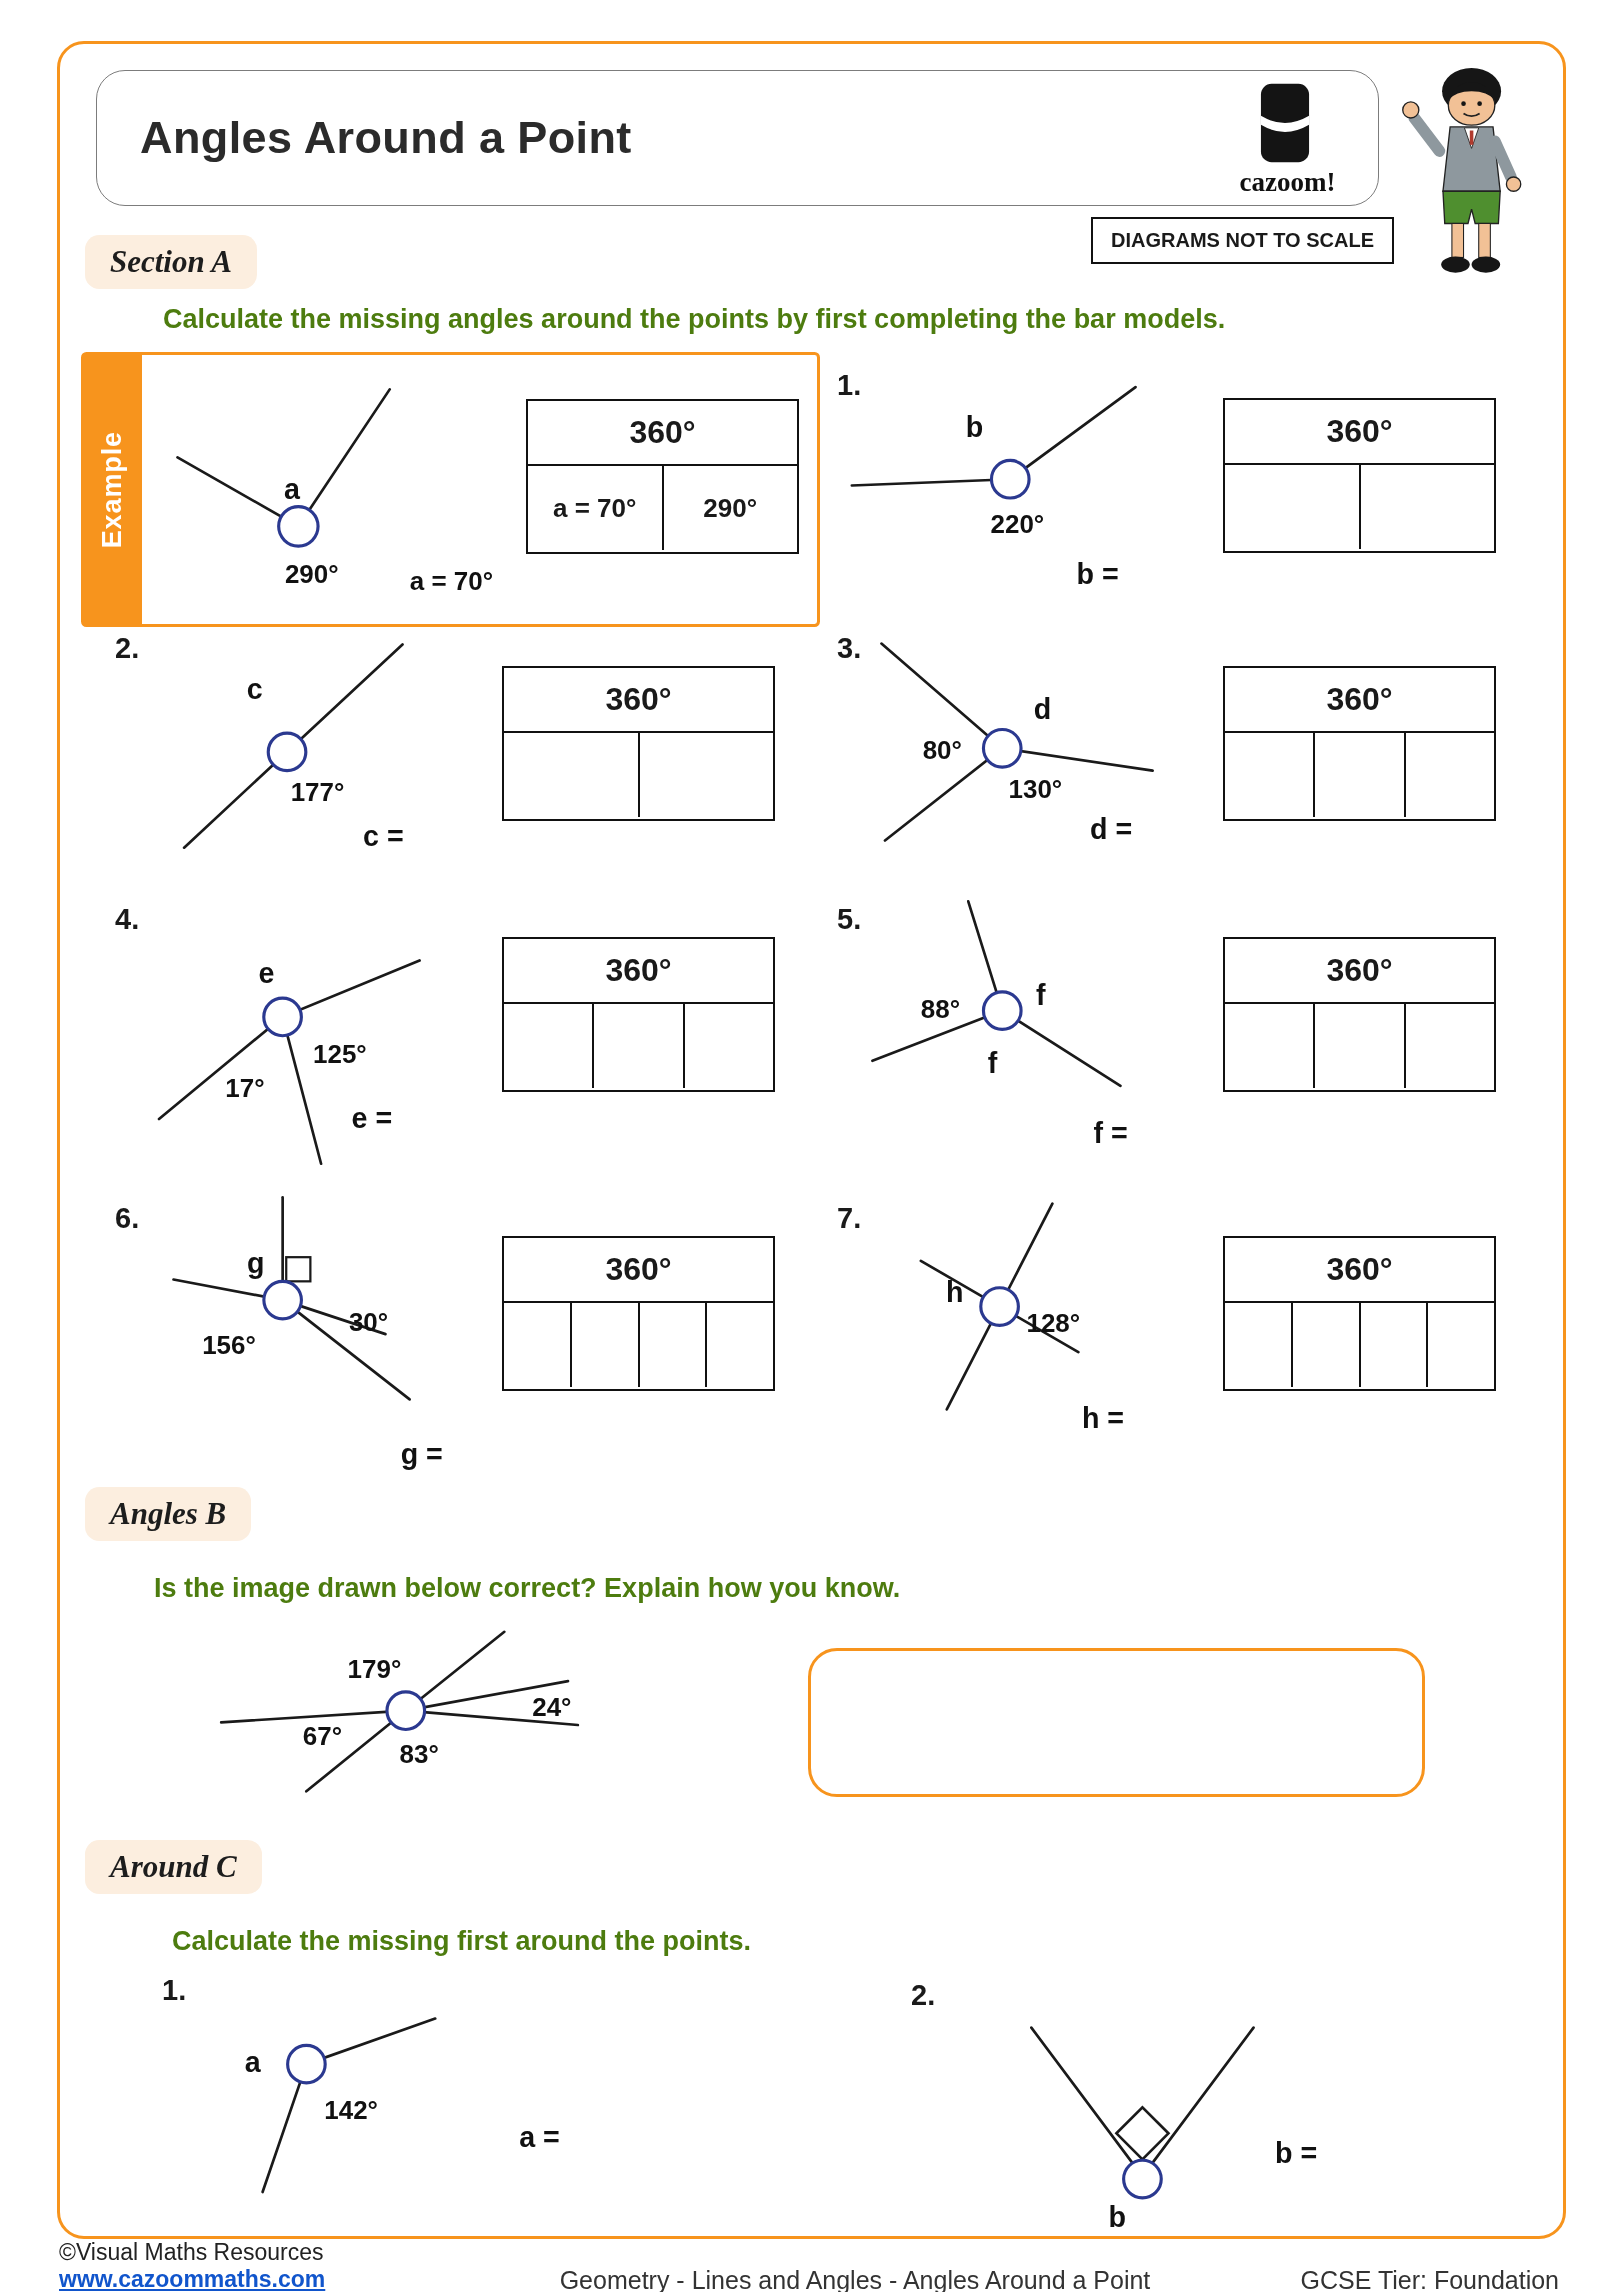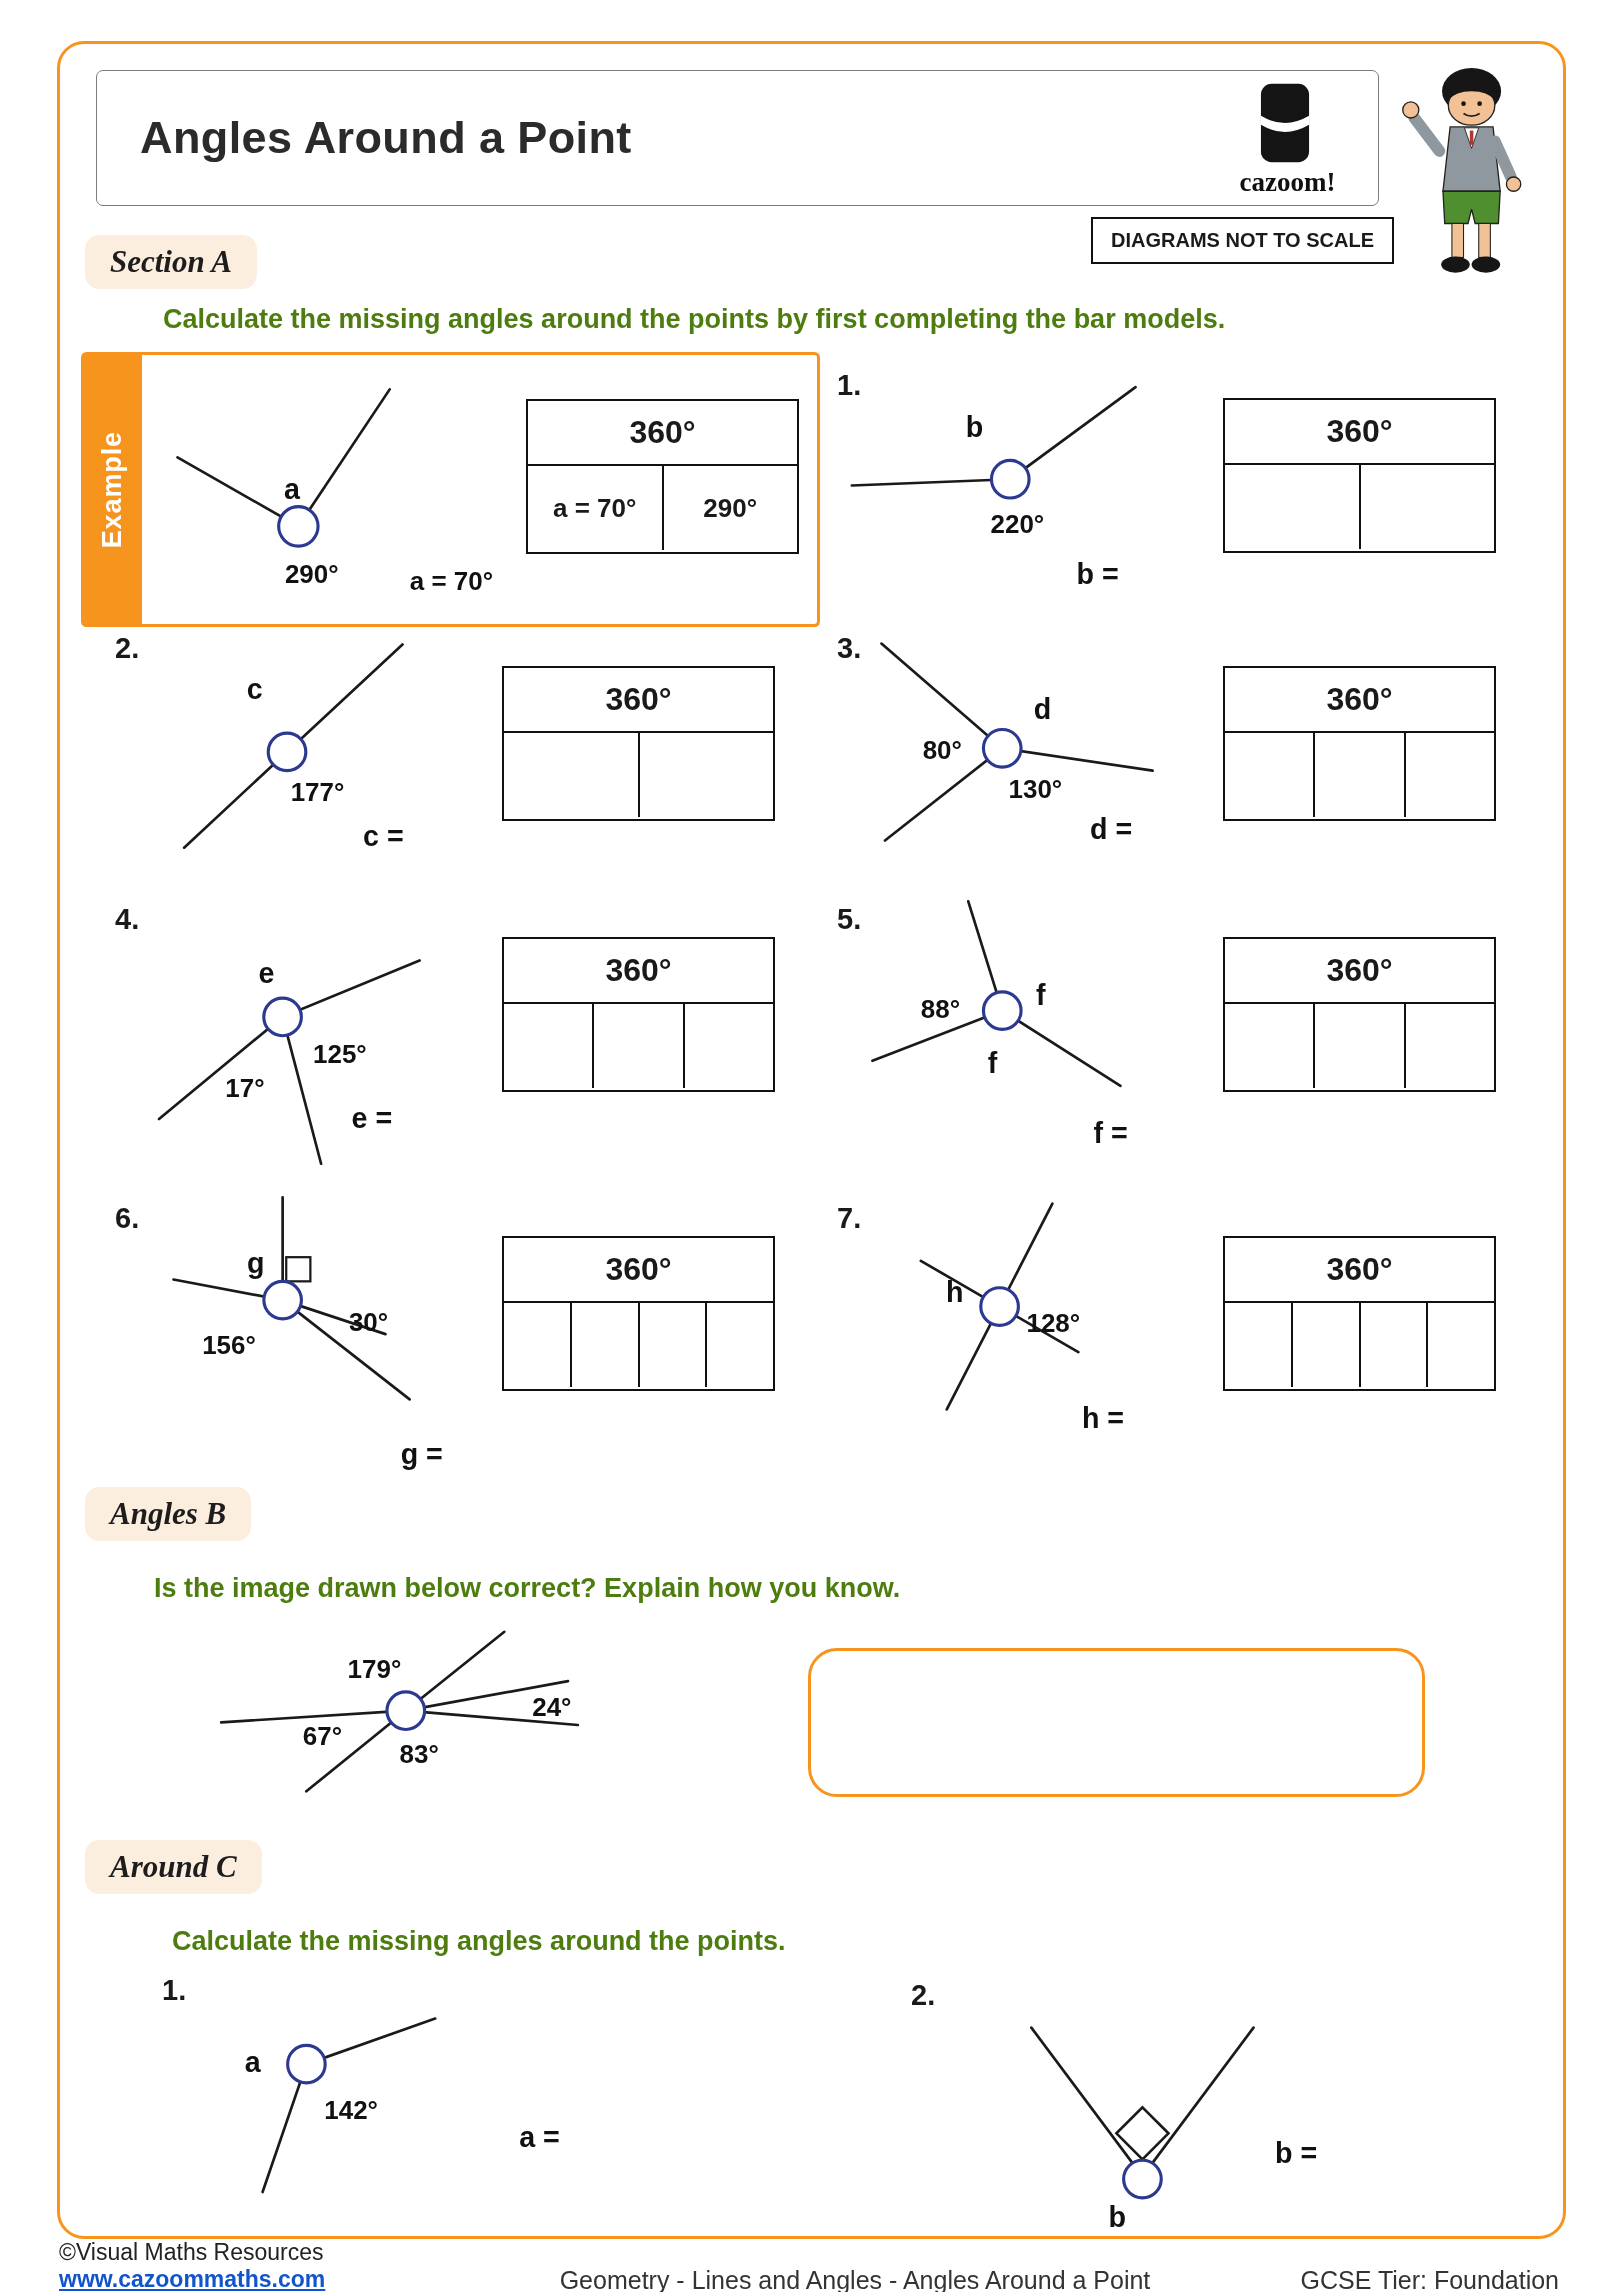--- a/index.html
+++ b/index.html
@@ -7,21 +7,21 @@
     width:1622px;height:2293px;position:relative;background:#ffffff;
     font-family:"Liberation Sans", sans-serif;color:#1a1a1a;overflow:hidden;
   }
   .abs{position:absolute;}
   .page-border{
     position:absolute;left:57px;top:41px;width:1503px;height:2192px;
     border:3.6px solid #F7941D;border-radius:27px;
   }
   .header-box{
     position:absolute;left:96px;top:70px;width:1281px;height:134px;
-    border:1.8px solid #7c7c7c;border-radius:7px;background:#fff;
+    border:1.8px solid #7c7c7c;border-radius:29px;background:#fff;
     display:flex;align-items:center;
   }
   .page-title{font-size:45px;font-weight:bold;color:#2b2b2b;margin-left:43px;letter-spacing:0.4px;}
   .brand-text{
     position:absolute;left:1234px;top:167px;width:107px;text-align:center;
     font-family:"Liberation Serif", serif;font-weight:bold;font-size:27px;color:#111;
   }
   .scale-box{
     position:absolute;left:1091px;top:217px;width:299px;height:43px;
     border:2.7px solid #111;display:flex;align-items:center;justify-content:center;
@@ -271,21 +271,21 @@
   <circle class="vertex" cx="233" cy="120" r="21"></circle>
   <text class="dlabel" x="198" y="84" text-anchor="middle">179°</text>
   <text class="dlabel" x="396" y="126" text-anchor="middle">24°</text>
   <text class="dlabel" x="140" y="158" text-anchor="middle">67°</text>
   <text class="dlabel" x="248" y="178" text-anchor="middle">83°</text>
 </svg>
 
 <div class="answer-box"></div>
 
 <div class="seclabel" style="left:85px;top:1840px;">Around C</div>
-<div class="instr" style="left:172px;top:1926px;">Calculate the missing angles around the points.</div>
+<div class="instr" style="left:172px;top:1926px;">Calculate the missing first around the points.</div>
 
 <div class="pnum" style="left:162px;top:1974px;">1.</div>
 <svg class="abs" style="left:197px;top:2006px;" width="412" height="237" viewBox="0 0 460 265">
   <line class="ray" x1="122" y1="65" x2="266" y2="14"></line>
   <line class="ray" x1="122" y1="65" x2="73" y2="208"></line>
   <circle class="vertex" cx="122" cy="65" r="21"></circle>
   <text class="alabel" x="62" y="74" text-anchor="middle">a</text>
   <text class="dlabel" x="172" y="126" text-anchor="middle">142°</text>
   <text class="alabel" x="360" y="158">a =</text>
 </svg>

